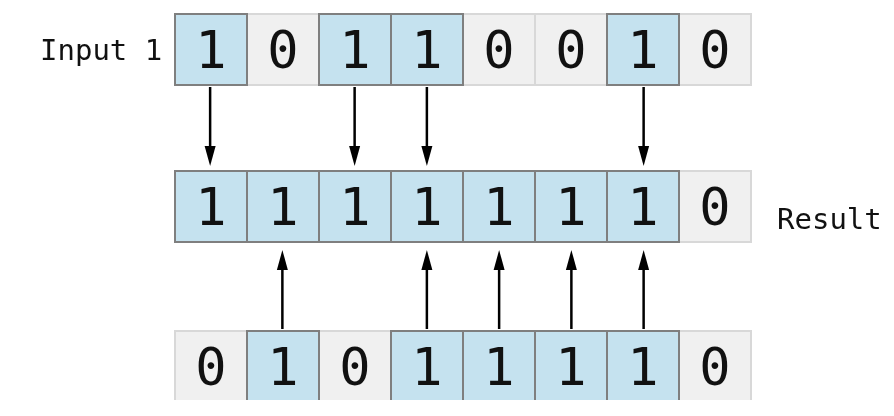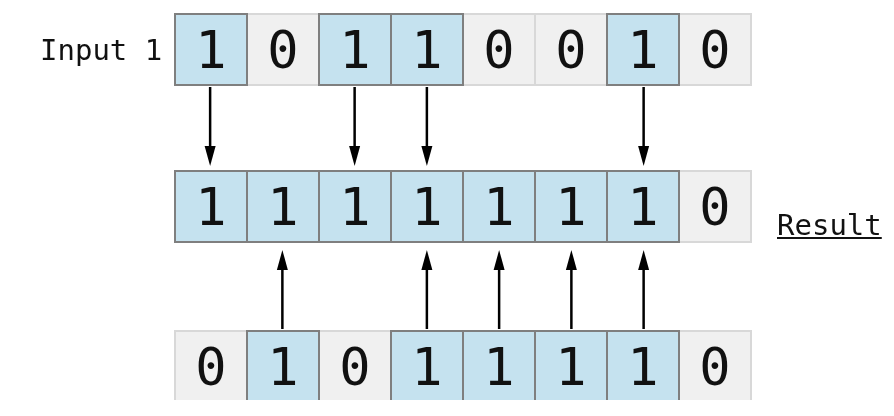--- a/index.html
+++ b/index.html
@@ -51,21 +51,21 @@
   .row-label {
     position: absolute;
     height: 73px;
     display: flex;
     align-items: center;
     font-size: 29px;
     color: var(--text-color, #111111);
     white-space: pre;
   }
   .label-input1 { left: 28px; top: 13px; }
-  .label-result { left: 765px; top: 188px; text-decoration: underline; }
+  .label-result { left: 765px; top: 182px; }
   .label-input2 { left: 28px; top: 330px; }
   .arrow-layer {
     position: absolute;
     left: 0;
     top: 0;
     width: 894px;
     height: 416px;
     pointer-events: none;
     z-index: 3;
   }

